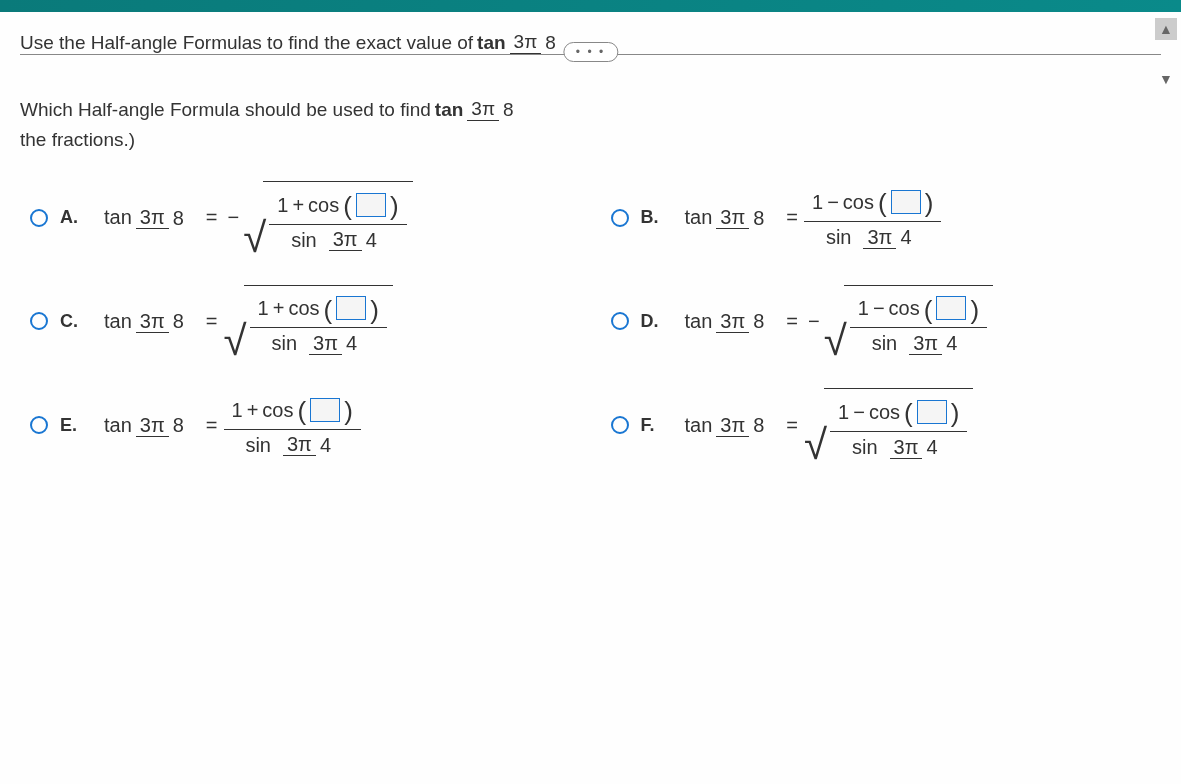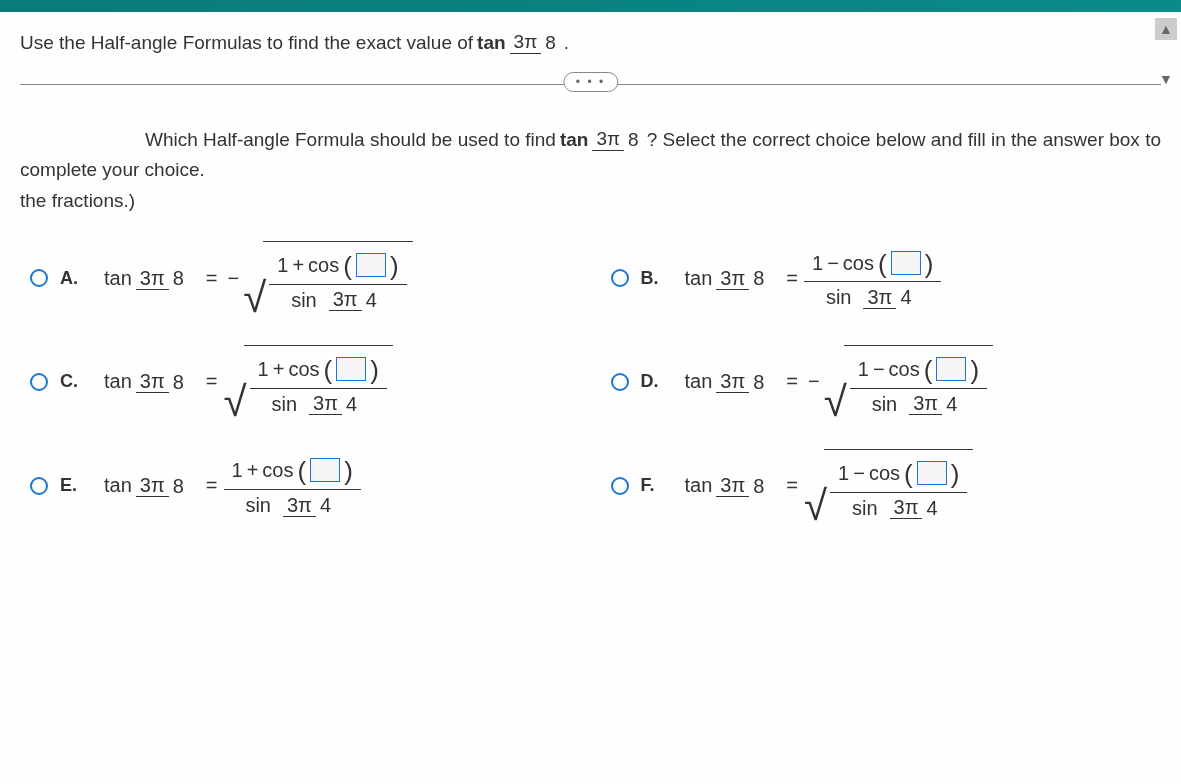--- a/index.html
+++ b/index.html
@@ -18,21 +18,20 @@
     height: 12px;
     background: linear-gradient(to right, #0a7a7a, #0a8a8a);
   }
   .content {
     padding: 20px 20px 0 20px;
   }
   .prompt-line {
     display: flex;
     align-items: center;
     flex-wrap: wrap;
-    margin-bottom: 30px;
     font-size: 19px;
   }
   .frac {
     display: inline-flex;
     align-items: center;
     vertical-align: middle;
     margin: 0 4px;
     line-height: 1.1;
   }
   .frac .num { border-bottom: 1.5px solid #333; padding: 0 4px; }
@@ -59,21 +58,20 @@
   }
   .question-block {
     margin-top: 40px;
     font-size: 19px;
     line-height: 1.6;
   }
   .question-line {
     display: flex;
     align-items: center;
     flex-wrap: wrap;
-    justify-content: flex-end;
   }
   .choices {
     margin-top: 25px;
     display: grid;
     grid-template-columns: 1fr 1fr;
     row-gap: 30px;
     column-gap: 40px;
     padding: 0 10px;
   }
   .choice {
@@ -198,23 +196,21 @@
   </div>
 
   <div class="question-block">
     <div class="question-line">
       <span>Which Half-angle Formula should be used to find </span>
       <span style="font-weight:bold;margin-left:4px;">tan</span>
       <span class="frac">
         <span class="num">3π</span>
         <span class="den">8</span>
       </span>
-      <span>? Select the correct choice below and fill in the answer box to</span>
-    </div>
-    <div>complete your choice.</div>
+    </div>
     <div>the fractions.)</div>
   </div>
 
   <div class="choices" id="choices-grid">
     <div class="choice">
       <div class="radio"></div>
       <div class="choice-label">A.</div>
       <div class="formula">
         <span class="lhs">
           <span>tan</span>

